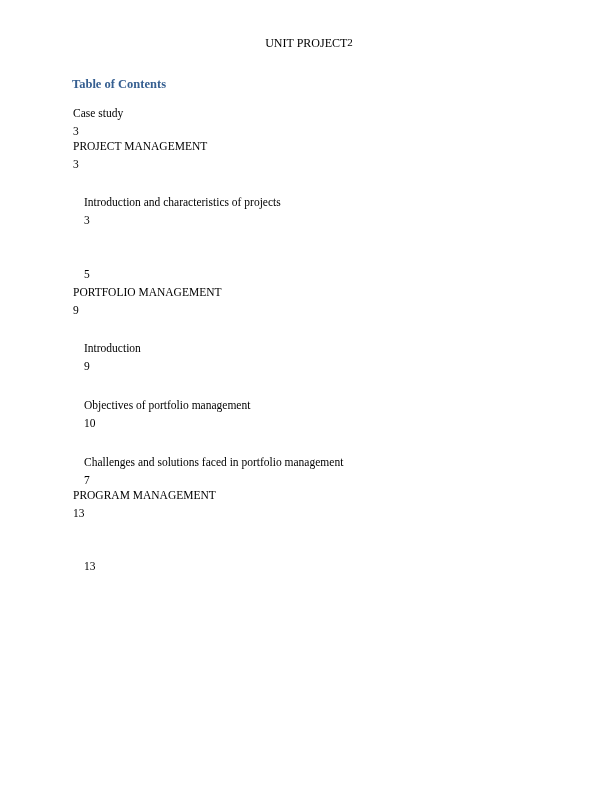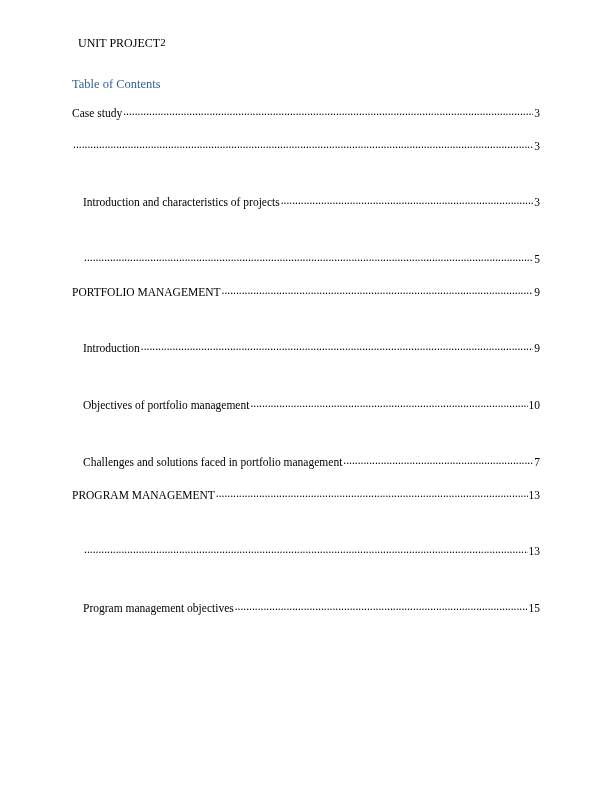--- a/index.html
+++ b/index.html
@@ -3,33 +3,33 @@
   <meta charset="utf-8">
   <style>
     html, body { margin: 0; padding: 0; }
     body {
       width: 612px; height: 792px; background: #ffffff;
       font-family: "Liberation Serif", "DejaVu Serif", serif;
       color: #000; position: relative; overflow: hidden;
     }
     .header {
       position: absolute; top: 36px; left: 78px; right: 72px;
-      font-size: 12px; display: flex; justify-content: flex-start;
+      font-size: 12px; display: flex; justify-content: center;
     }
     .header .pnum { font-size: 11px; }
     .toc-title {
       position: absolute; top: 77px; left: 72px;
-      font-size: 12.5px; font-weight: normal; color: #365f91;
+      font-size: 12.5px; font-weight: bold; color: #365f91;
     }
     .toc {
       position: absolute; top: 104px; left: 72px; width: 468px;
     }
     .toc-entry {
       display: flex; align-items: baseline; font-size: 11.5px;
-      height: 32.7px; line-height: 18px; white-space: nowrap;
+      height: 32.7px; line-height: 18px; white-space: nowrap; flex-direction: column;
     }
     .toc-entry.level-2 { padding-left: 11px; margin-top: 24px; }
     .toc-entry .label { flex: 0 0 auto; }
     .toc-entry .dots {
       flex: 1 1 auto; overflow: hidden; margin: 0 1px;
       position: relative; height: 12px;
     }
     .toc-entry .dots::after {
       content: "..........................................................................................................................................................................................................................................";
       position: absolute; left: 0; bottom: -3px; letter-spacing: 0px;
@@ -46,20 +46,21 @@
 
 <div class="toc-title">Table of Contents</div>
 
 <div class="toc">
   <div class="toc-entry level-1">
     <span class="label">Case study</span>
     <span class="dots"></span>
     <span class="page">3</span>
   </div>
   <div class="toc-entry level-1">
+    <span class="label">PROJECT MANAGEMENT</span>
     <span class="dots"></span>
     <span class="page">3</span>
   </div>
   <div class="toc-entry level-2">
     <span class="label">Introduction and characteristics of projects</span>
     <span class="dots"></span>
     <span class="page">3</span>
   </div>
   <div class="toc-entry level-2">
     <span class="dots"></span>
@@ -87,18 +88,13 @@
   </div>
   <div class="toc-entry level-1">
     <span class="label">PROGRAM MANAGEMENT</span>
     <span class="dots"></span>
     <span class="page">13</span>
   </div>
   <div class="toc-entry level-2">
     <span class="dots"></span>
     <span class="page">13</span>
   </div>
-  <div class="toc-entry level-2">
-    <span class="label">Program management objectives</span>
-    <span class="dots"></span>
-    <span class="page">15</span>
-  </div>
 </div>
 
 </body></html>

